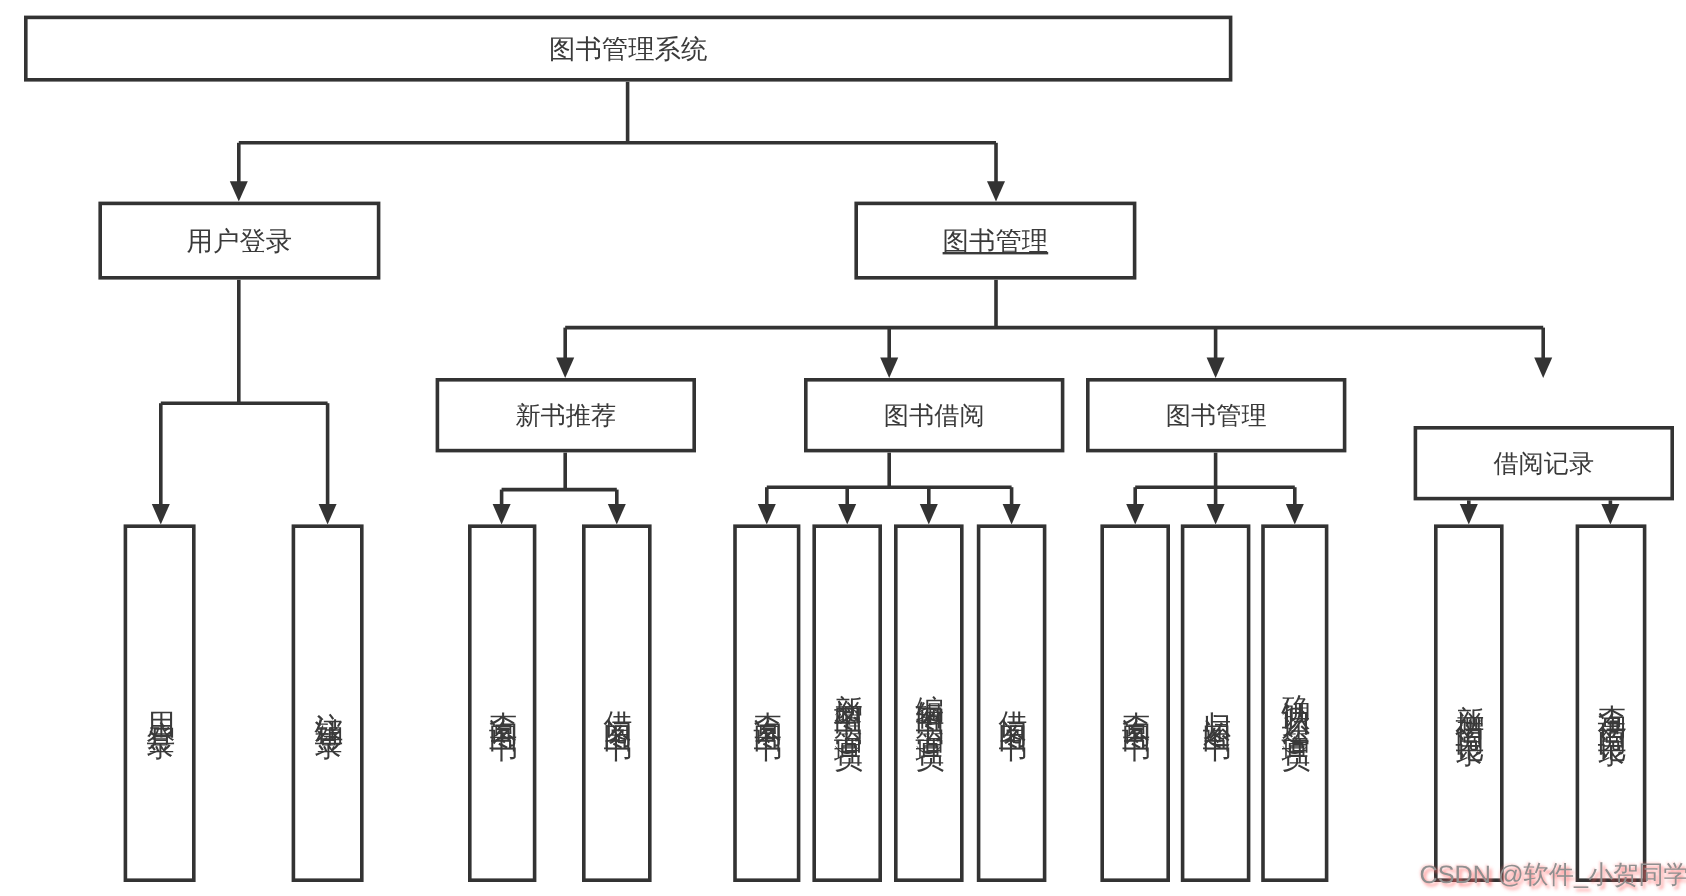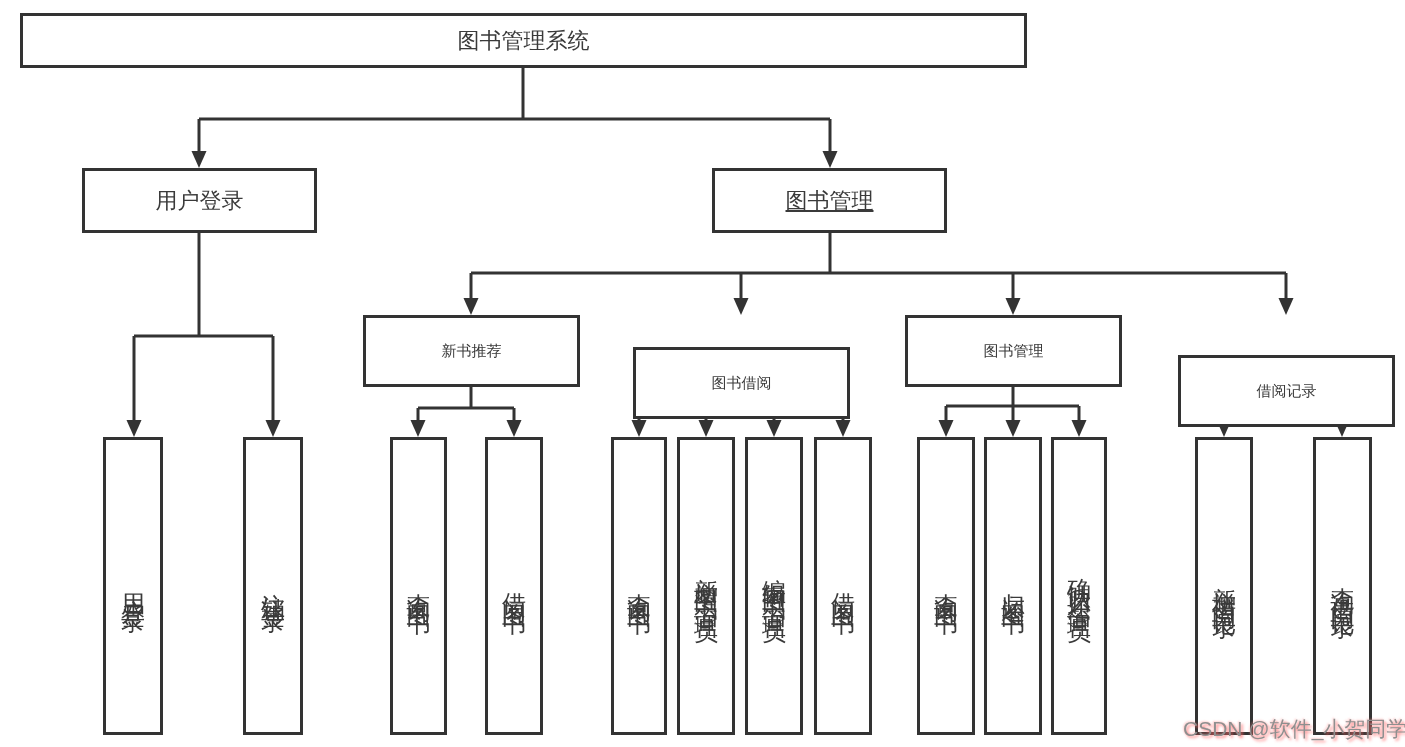--- a/index.html
+++ b/index.html
@@ -10,21 +10,21 @@
   }
   #connectors{position:absolute;left:0;top:0;z-index:0;}
   .box{
     position:absolute;box-sizing:border-box;z-index:1;
     border:3px solid #333333;background:#ffffff;
     display:flex;align-items:center;justify-content:center;
     color:#3a3a3a;
   }
   .root{left:20px;top:13px;width:1007px;height:55px;font-size:22px;}
   .lvl2{top:168px;width:235px;height:65px;font-size:22px;}
-  .lvl3{top:315px;width:217px;height:72px;font-size:15px;}
+  .lvl3{top:315px;width:217px;height:62px;font-size:21px;}
   .leaf{top:437px;height:298px;font-size:24px;}
   .vtext{
     writing-mode:vertical-rl;text-orientation:mixed;
     line-height:1;letter-spacing:6px;white-space:nowrap;
   }
   .watermark{
     position:absolute;left:1183px;top:715px;z-index:3;
     font-size:21px;white-space:nowrap;
     color:#8f8f8f;
     text-shadow:2px 2px 3px rgba(255,96,96,0.75), -1px -1px 2px rgba(255,140,140,0.4);
@@ -107,21 +107,21 @@
 <div class="box lvl2" style="left:82px;">
   <span>用户登录</span>
 </div>
 <div class="box lvl2" style="left:712px;text-decoration:underline;">
   <span>图书管理</span>
 </div>
 
 <div class="box lvl3" style="left:363px;">
   <span>新书推荐</span>
 </div>
-<div class="box lvl3" style="left:633px;margin-top:32px;">
+<div class="box lvl3" style="left:670px;">
   <span>图书借阅</span>
 </div>
 <div class="box lvl3" style="left:905px;">
   <span>图书管理</span>
 </div>
 <div class="box lvl3" style="left:1178px;margin-top:40px;">
   <span>借阅记录</span>
 </div>
 
 <div class="box leaf" style="left:103px;width:60px;">

